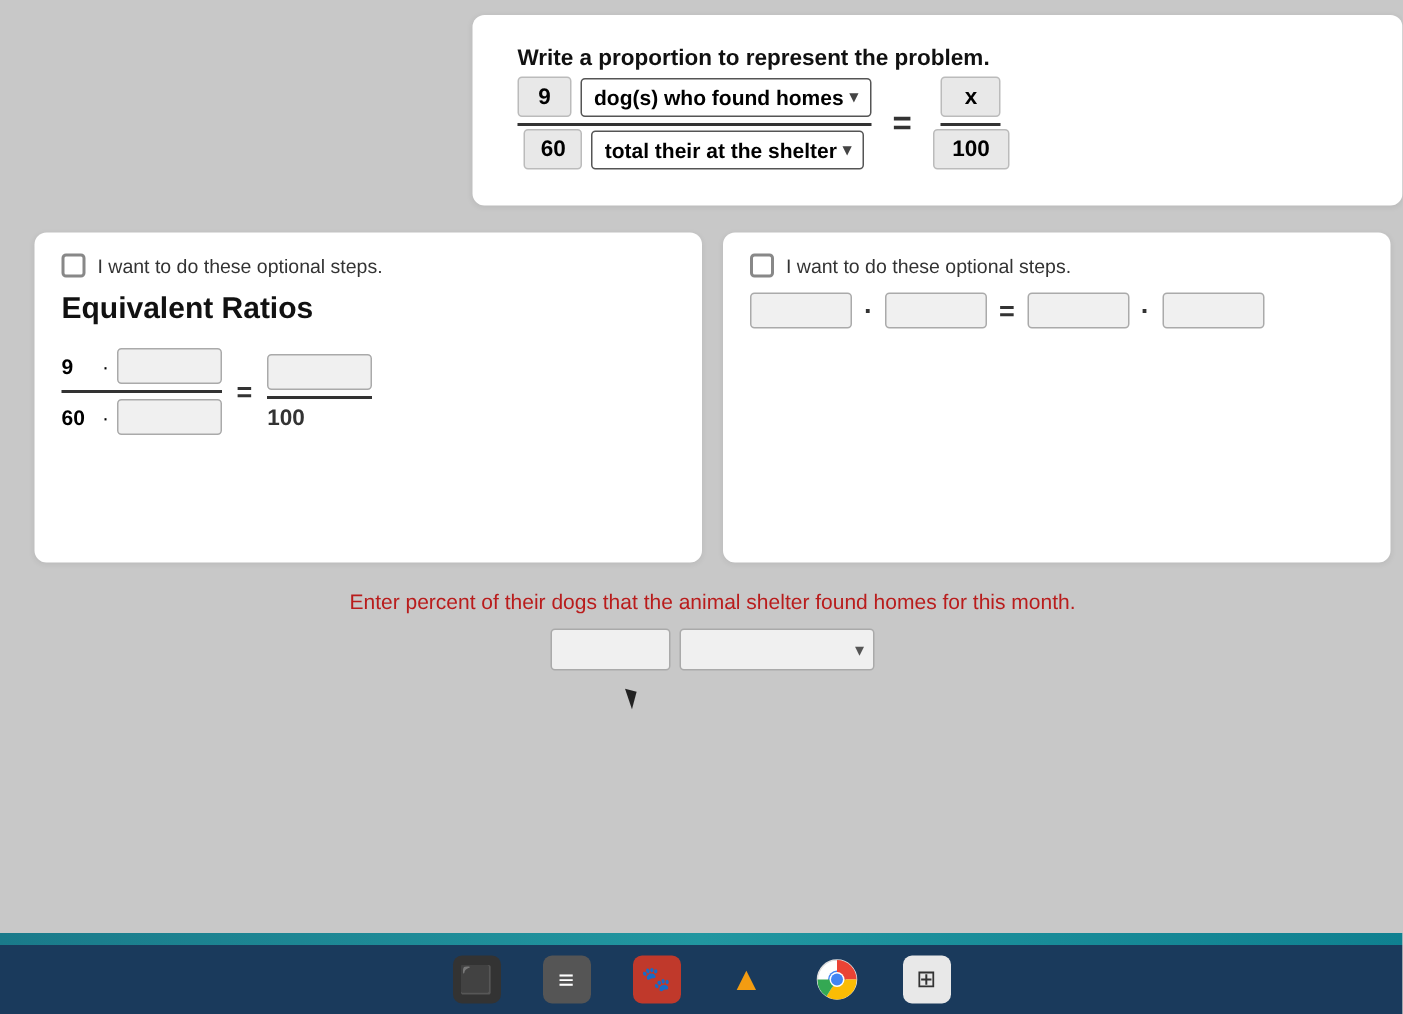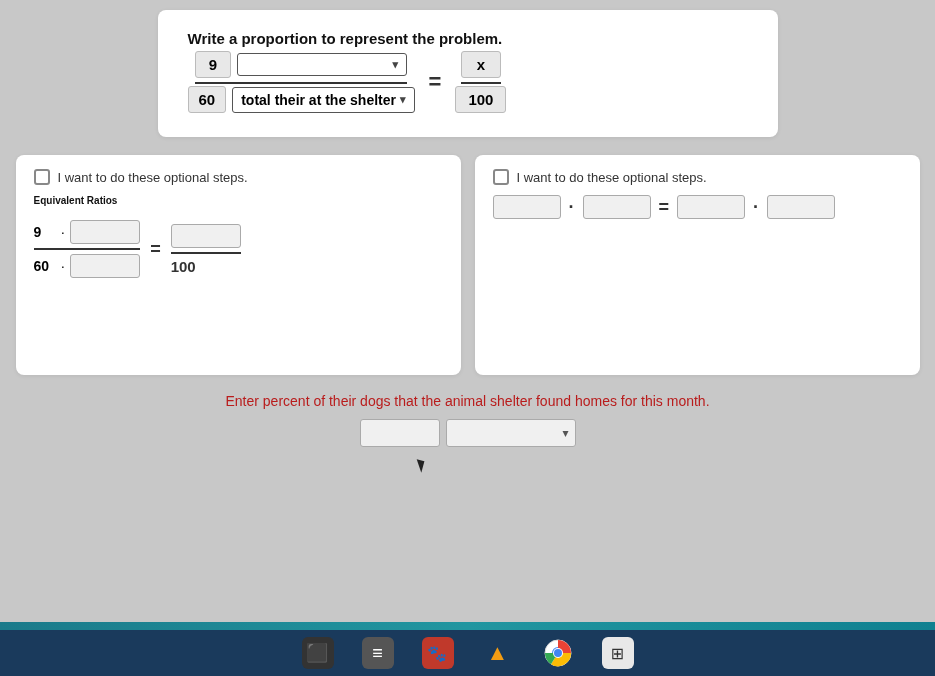--- a/index.html
+++ b/index.html
@@ -11,21 +11,21 @@
       overflow: hidden;
       position: relative;
     }
 
     .main-content {
       background: #c8c8c8;
       width: 935px;
       height: 630px;
       display: flex;
       flex-direction: column;
-      align-items: center;
+      align-items: flex-end;
       padding-top: 10px;
     }
 
     
     .top-card {
       background: white;
       border-radius: 8px;
       padding: 20px 30px 24px 30px;
       width: 620px;
       margin-bottom: 18px;
@@ -155,21 +155,21 @@
       background: white;
       flex-shrink: 0;
     }
 
     .optional-label {
       font-size: 13px;
       color: #333;
     }
 
     .section-title {
-      font-size: 10px;
+      font-size: 20px;
       font-weight: bold;
       color: #111;
       margin-bottom: 14px;
     }
 
     
     .eq-ratios {
       display: flex;
       align-items: center;
       gap: 10px;
@@ -354,20 +354,21 @@
 
   <div class="top-card">
     <div class="top-card-title">Write a proportion to represent the problem.</div>
 
     <div class="fraction-row">
 
       <div class="fraction">
         <div class="fraction-num">
           <div class="num-box">9</div>
           <div class="dropdown-box">
+            <span>dog(s) who found homes</span>
             <span class="chevron">▾</span>
           </div>
         </div>
         <div class="fraction-den">
           <div class="num-box">60</div>
           <div class="dropdown-box">
             <span>total their at the shelter</span>
             <span class="chevron">▾</span>
           </div>
         </div>

